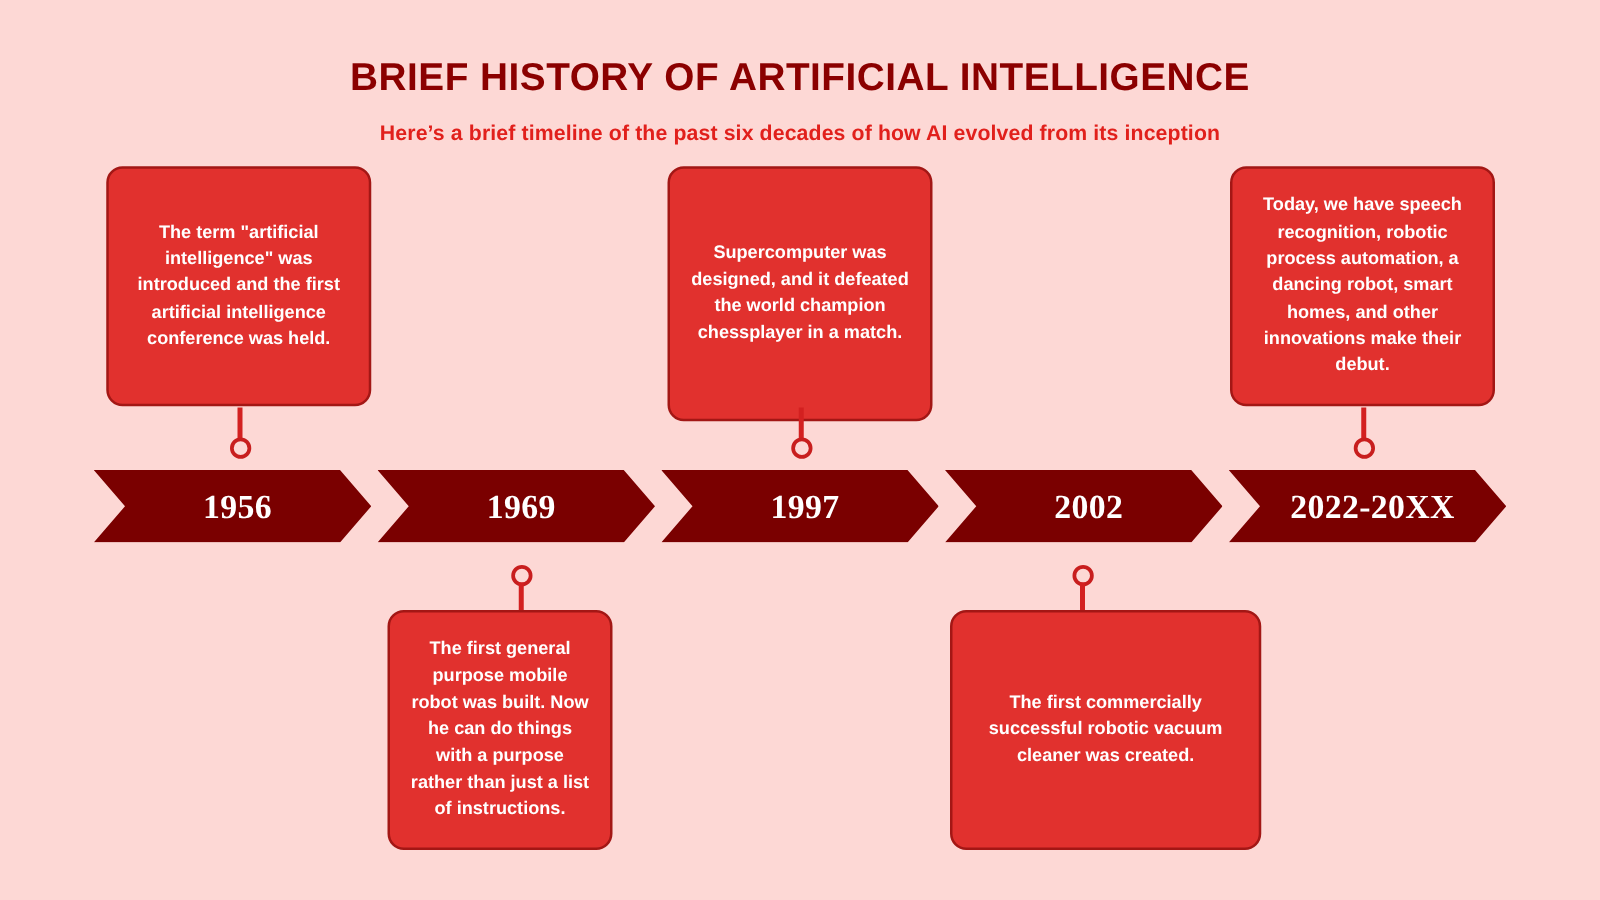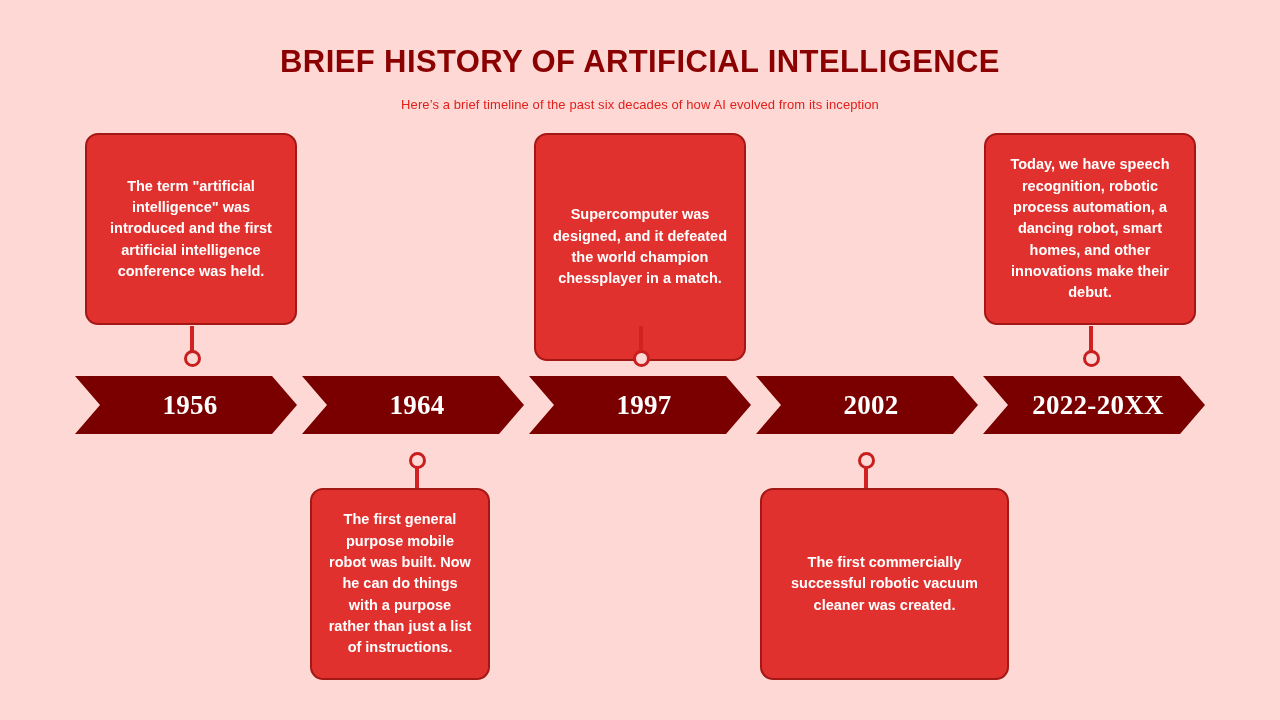--- a/index.html
+++ b/index.html
@@ -26,22 +26,22 @@
   }
   .title {
     font-size: 31px;
     font-weight: bold;
     color: #8b0000;
     letter-spacing: 0.4px;
     line-height: 1.18;
     margin: 16px;
   }
   .subtitle {
-    font-size: 13px;
-    font-weight: normal;
+    font-size: 17px;
+    font-weight: bold;
     color: #e1201c;
     letter-spacing: 0.1px;
     margin: 7px 0 0 0;
   }
 
   
   .timeline-bar {
     position: absolute;
     left: 75px;
     top: 376px;
@@ -120,21 +120,21 @@
     color: #ffffff;
     font-size: 14.5px;
     font-weight: bold;
     line-height: 1.47;
     text-align: center;
     white-space: pre-line;
   }
 
   
   .card-1956 { left: 85px;  top: 133px; width: 212px; height: 192px; }
-  .card-1997 { left: 534px; top: 133px; width: 212px; height: 228px; }
+  .card-1997 { left: 534px; top: 133px; width: 212px; height: 204px; }
   .card-2022 { left: 984px; top: 133px; width: 212px; height: 192px; }
   
   .card-1969 { left: 310px; top: 488px; width: 180px; height: 192px; }
   .card-2002 { left: 760px; top: 488px; width: 249px; height: 192px; }
 </style>
 </head>
 <body>
 
 <div class="header">
   <h1 class="title">BRIEF HISTORY OF ARTIFICIAL INTELLIGENCE</h1>
@@ -166,21 +166,21 @@
 <div class="connector up" style="left:1081px; top:326px; height:42px;">
   <div class="conn-line"></div>
   <div class="conn-dot"></div>
 </div>
 
 <div class="timeline-bar">
   <div class="chevron chev-w1">
     <span class="chevron-label">1956</span>
   </div>
   <div class="chevron chev-w2">
-    <span class="chevron-label">1964</span>
+    <span class="chevron-label">1969</span>
   </div>
   <div class="chevron chev-w3">
     <span class="chevron-label">1997</span>
   </div>
   <div class="chevron chev-w4">
     <span class="chevron-label">2002</span>
   </div>
   <div class="chevron chev-w5">
     <span class="chevron-label">2022-20XX</span>
   </div>

